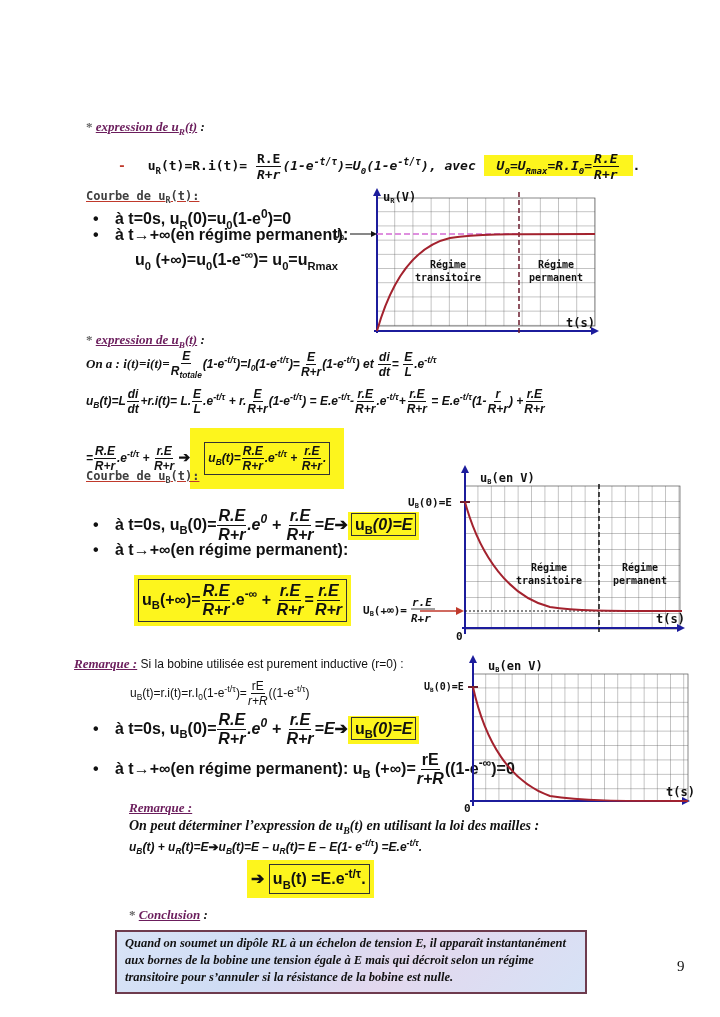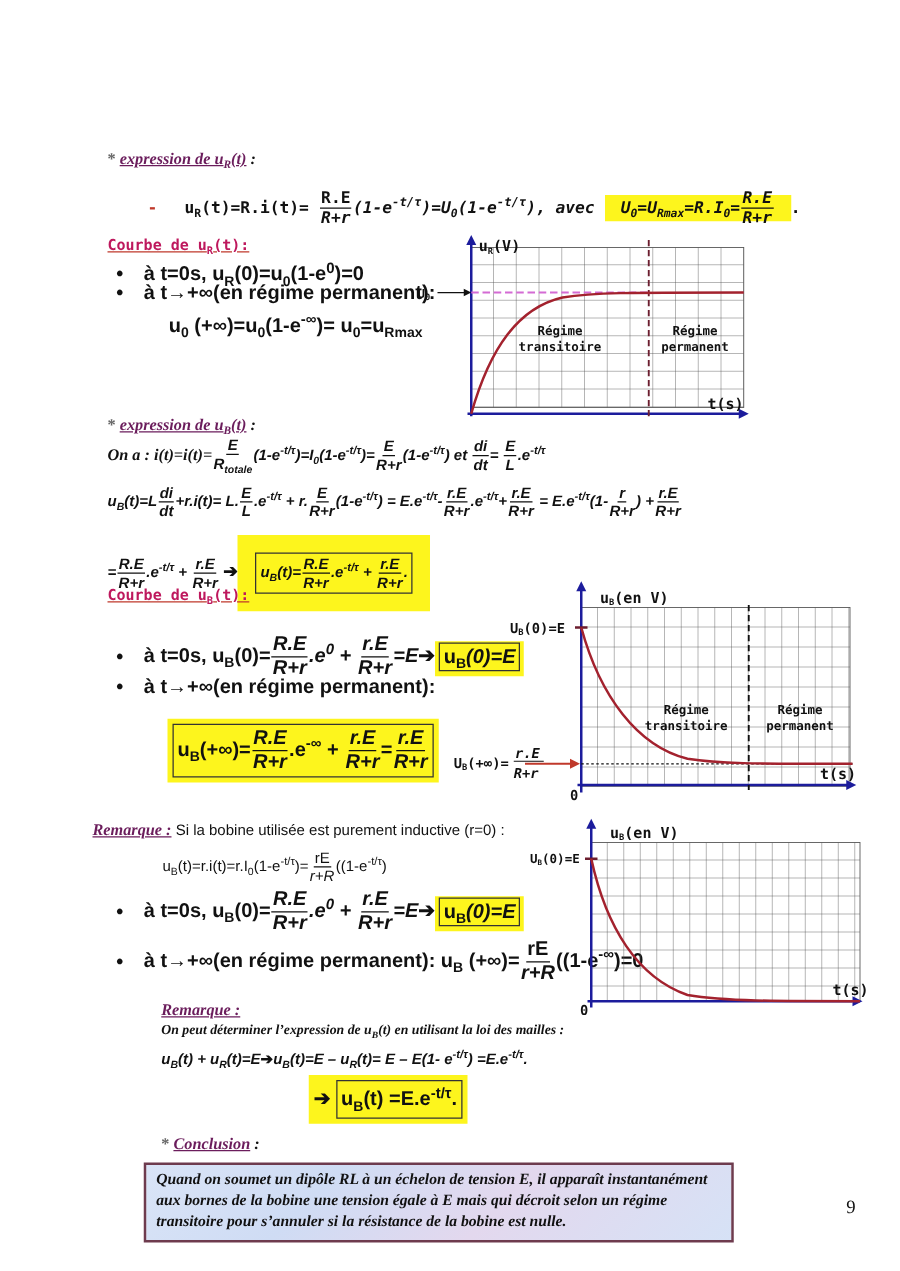--- a/index.html
+++ b/index.html
@@ -4,21 +4,21 @@
 <style>
   html,body{margin:0;padding:0;background:#fff;}
   body{width:720px;height:1017px;position:relative;overflow:hidden;font-family:"Liberation Sans",sans-serif;color:#111;}
   .abs{position:absolute;}
   .serif-i{font-family:"Liberation Serif",serif;font-style:italic;font-weight:bold;}
   .mono{font-family:"DejaVu Sans Mono","Liberation Mono",monospace;font-weight:bold;}
   .it{font-style:italic;}
   .sec-title{font-family:"Liberation Serif",serif;font-style:italic;font-weight:bold;font-size:13px;color:#6b1d5c;}
   .sec-title .u{text-decoration:underline;}
   .sec-title .star{color:#666;font-style:normal;}
-  .courbe{font-family:"DejaVu Sans Mono",monospace;font-weight:bold;font-size:12px;color:#be185d;text-decoration:underline;text-decoration-color:#c0392b;}
+  .courbe{font-family:"DejaVu Sans Mono",monospace;font-weight:bold;font-size:12px;color:#404040;text-decoration:underline;text-decoration-color:#c0392b;}
   .frac{display:inline-flex;flex-direction:column;align-items:center;vertical-align:middle;line-height:1;margin:0 1px;}
   .frac .n{border-bottom:1px solid #111;padding:0 1px 1px;}
   .frac .d{padding-top:1px;}
   sup{font-size:0.75em;}
   sub{font-size:0.7em;}
   .eq{font-family:"Liberation Sans",sans-serif;font-weight:bold;font-style:italic;font-size:12px;white-space:nowrap;}
   .eqn{font-family:"Liberation Sans",sans-serif;font-weight:bold;font-size:16px;white-space:nowrap;}
   .hl{background:#fdf51d;padding:3px 13px;}
   .box{border:1px solid #333;padding:2px 3px;}
   .bullet{display:inline-block;width:22px;}
@@ -250,21 +250,21 @@
   <polygon points="270,149 262,145 262,153" fill="#1c1c9c"></polygon>
   <line x1="48" y1="35" x2="58" y2="35" stroke="#6b1d2e" stroke-width="2"></line>
   <path d="M53,35 C65,90 90,130 130,144 C160,149 200,149 268,149" stroke="#a3222e" stroke-width="2" fill="none"></path>
   <text x="68" y="18" font-size="12" fill="#111"><tspan>u</tspan><tspan font-size="7" dy="2">B</tspan><tspan dy="-2">(en V)</tspan></text>
   <text x="4" y="38" font-size="10" fill="#111"><tspan>U</tspan><tspan font-size="6" dy="2">B</tspan><tspan dy="-2">(0)=E</tspan></text>
   <text x="246" y="144" font-size="12" fill="#111">t(s)</text>
   <text x="44" y="160" font-size="11" fill="#111">0</text>
 </svg>
 
 <div class="abs serif-i" style="left:129px;top:800px;font-size:13px;color:#6b1d5c;text-decoration:underline;">Remarque :</div>
-<div class="abs serif-i" style="left:129px;top:818px;font-size:11px;white-space:nowrap;">
+<div class="abs serif-i" style="left:129px;top:818px;font-size:14px;white-space:nowrap;">
   <span>On peut déterminer l’expression de u</span><sub>B</sub><span>(t) en utilisant la loi des mailles :</span>
 </div>
 <div class="abs eq" style="left:129px;top:838px;">
   <span>u</span><sub>B</sub><span>(t) + u</span><sub>R</sub><span>(t)=E</span><span class="arrow" style="font-style:normal">➔</span><span>u</span><sub>B</sub><span>(t)=E – u</span><sub>R</sub><span>(t)= E – E(1- e</span><sup>-t/τ</sup><span>) =E.e</span><sup>-t/τ</sup><span>.</span>
 </div>
 <div class="abs eqn" style="left:247px;top:860px;">
   <span class="hl" style="display:inline-block;padding:4px 4px;"><span class="arrow">➔</span> <span class="box" style="display:inline-block;padding:2px 3px;"><span>u</span><sub>B</sub><span>(t) =E.e</span><sup>-t/τ</sup><span>.</span></span></span>
 </div>
 
 <div class="abs sec-title" style="left:129px;top:907px;">

